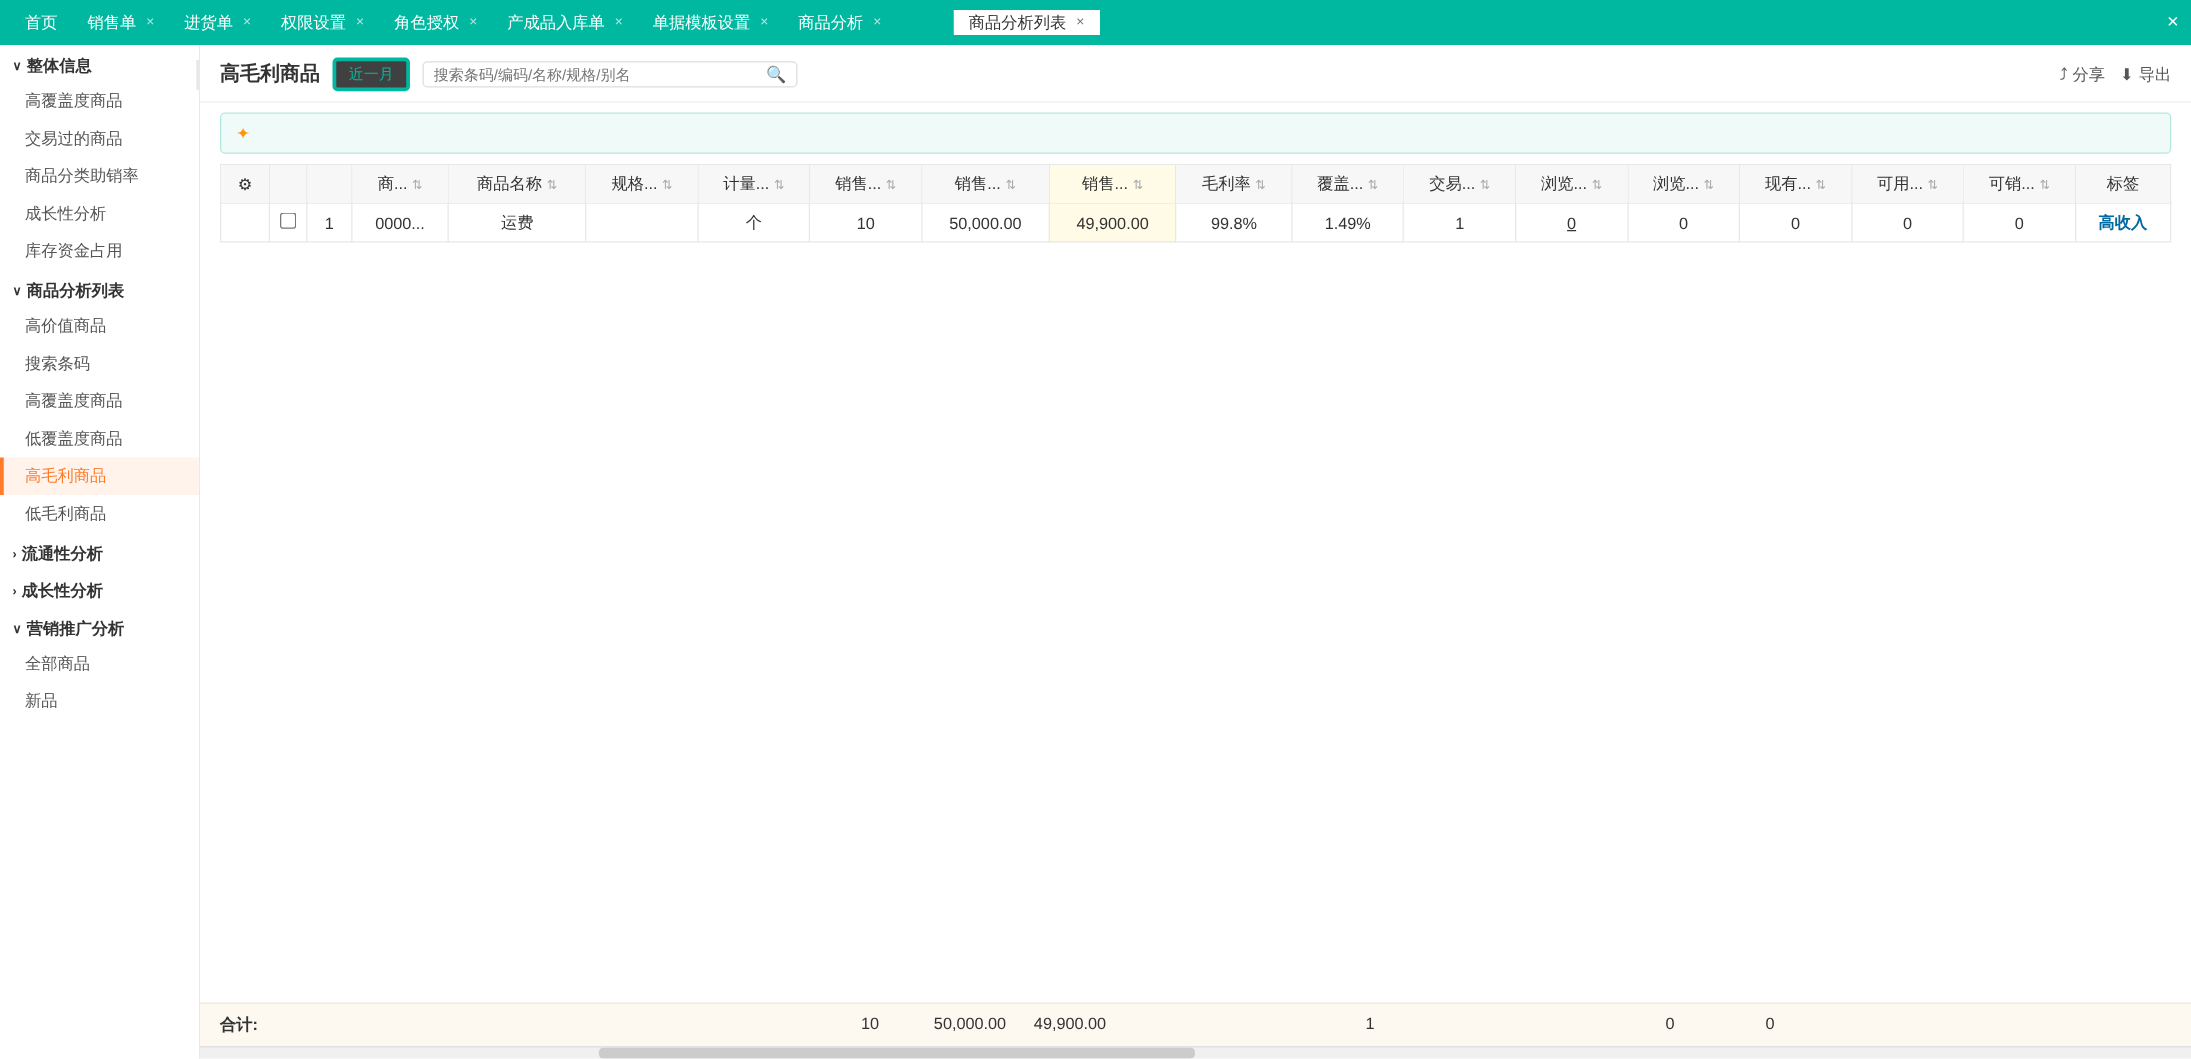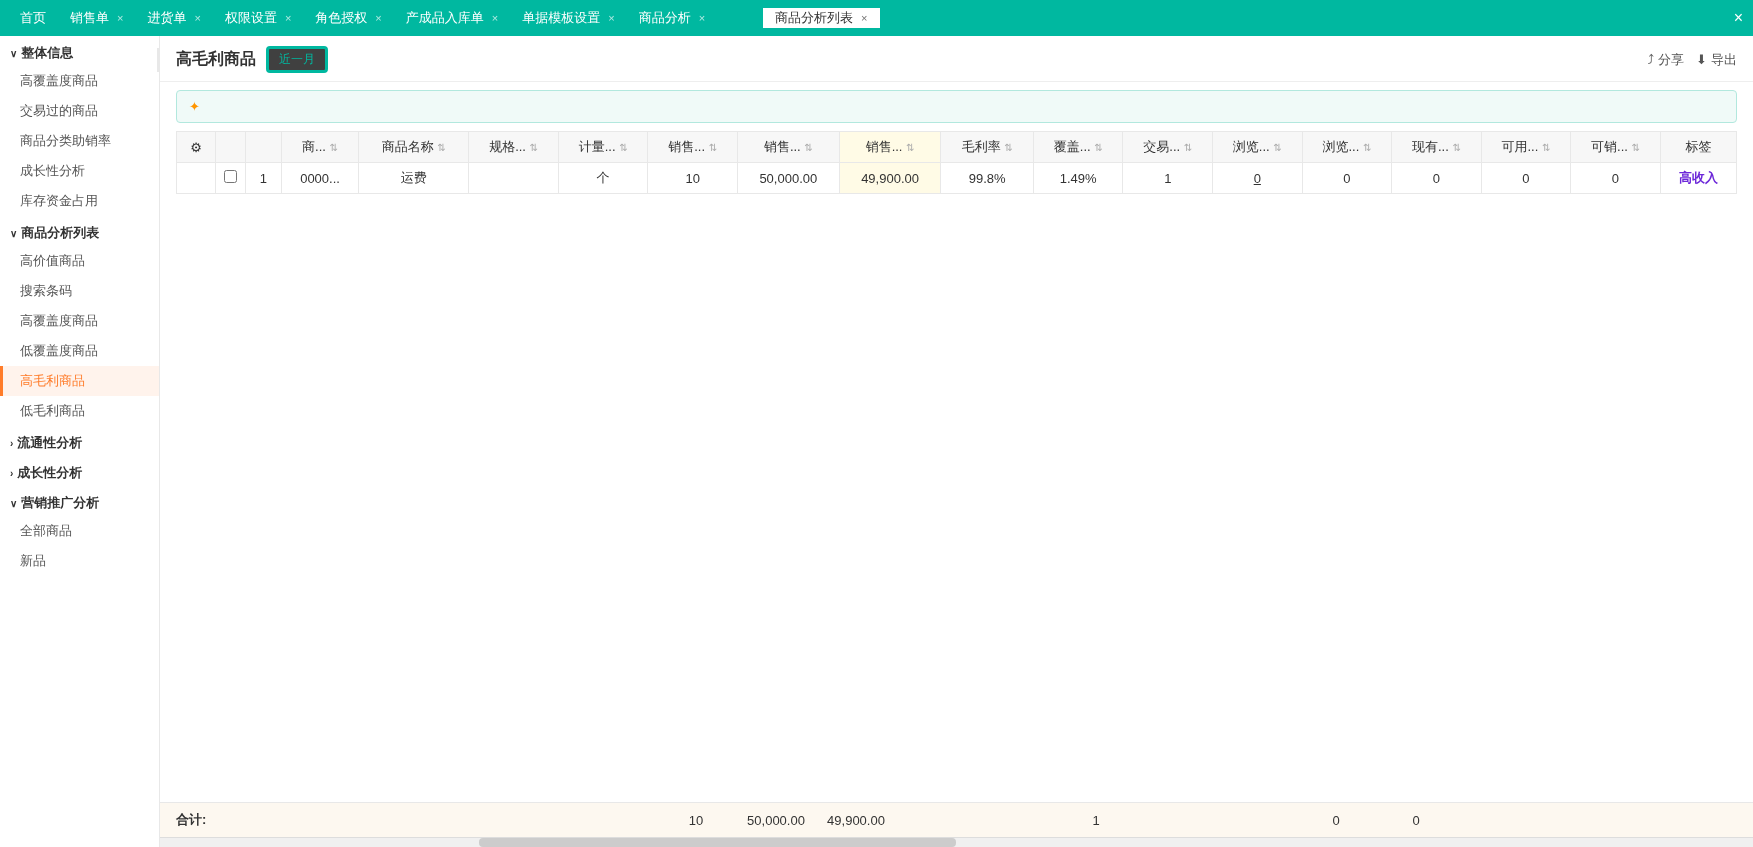--- a/index.html
+++ b/index.html
@@ -211,37 +211,37 @@
     }
     tbody tr td {
       border: 1px solid #e8e8e8;
       padding: 6px 8px;
       text-align: center;
       color: #333;
       white-space: nowrap;
     }
 
     .tag-high-income {
-      color: #6d28d9;
+      color: #0369a1;
       font-weight: bold;
     }
     .link-cell {
       color: #333;
       text-decoration: underline;
       cursor: pointer;
     }
     .col-sort { color: #aaa; font-size: 10px; }
 
     
     .footer-bar {
       border-top: 1px solid #e8e8e8;
       background: #fdf8f0;
       padding: 8px 16px;
       display: flex;
-      align-items: center;
+      align-items: flex-start;
       flex-shrink: 0;
       font-size: 12px;
       color: #333;
     }
     .footer-label {
       min-width: 80px;
       font-weight: bold;
     }
     .footer-cells {
       display: flex;
@@ -391,20 +391,24 @@
     <div class="sidebar-item">
       <span>新品</span>
     </div>
   </div>
 
   <div class="content-area">
 
     <div class="content-header">
       <span class="content-title">高毛利商品</span>
       <button class="date-filter-btn">近一月</button>
+      <div class="search-input-wrap">
+        <input type="text" placeholder="搜索条码/编码/名称/规格/别名" style="">
+        <span class="search-icon">🔍</span>
+      </div>
       <div class="header-actions">
         <div class="action-btn">
           <span>⤴</span>
           <span>分享</span>
         </div>
         <div class="action-btn">
           <span>⬇</span>
           <span>导出</span>
         </div>
       </div>

